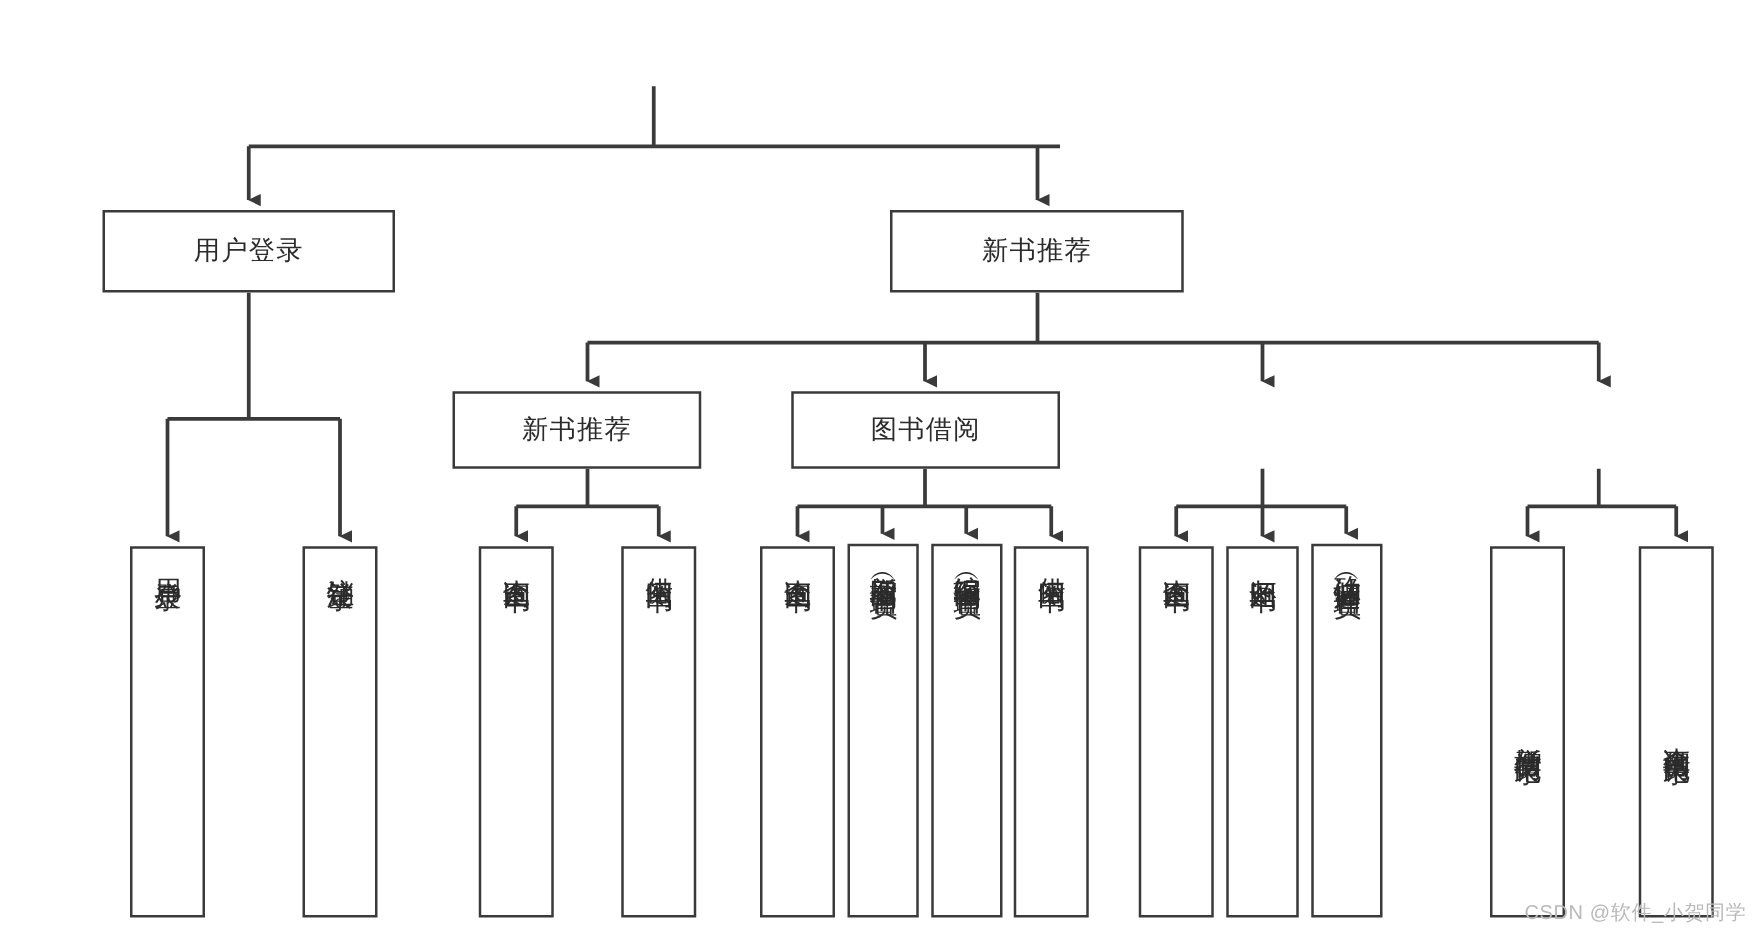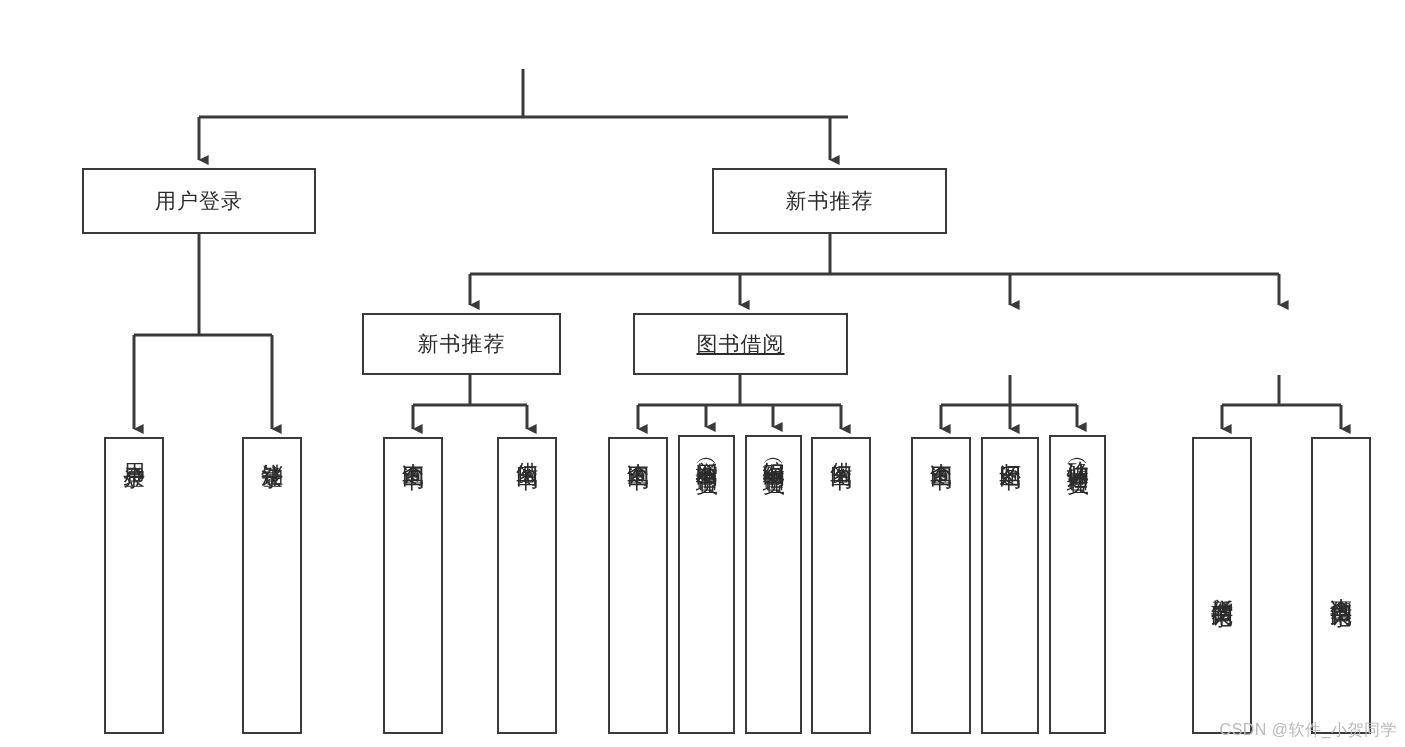--- a/index.html
+++ b/index.html
@@ -101,21 +101,21 @@
   <div class="node h-node" style="left:82px;top:168px;width:234px;height:66px;">
     <span class="lbl">用户登录</span>
   </div>
   <div class="node h-node" style="left:712px;top:168px;width:235px;height:66px;">
     <span class="lbl">新书推荐</span>
   </div>
 
   <div class="node h-node" style="left:362px;top:313px;width:199px;height:62px;">
     <span class="lbl">新书推荐</span>
   </div>
-  <div class="node h-node" style="left:633px;top:313px;width:215px;height:62px;text-decoration:underline;">
+  <div class="node h-node" style="left:633px;top:313px;width:215px;height:62px;">
     <span class="lbl">图书借阅</span>
   </div>
 
   <div class="node v-node" style="left:104px;top:437px;width:60px;height:297px;">
     <span class="lbl">用户登录</span>
   </div>
   <div class="node v-node" style="left:242px;top:437px;width:60px;height:297px;">
     <span class="lbl">注销登录</span>
   </div>
 

